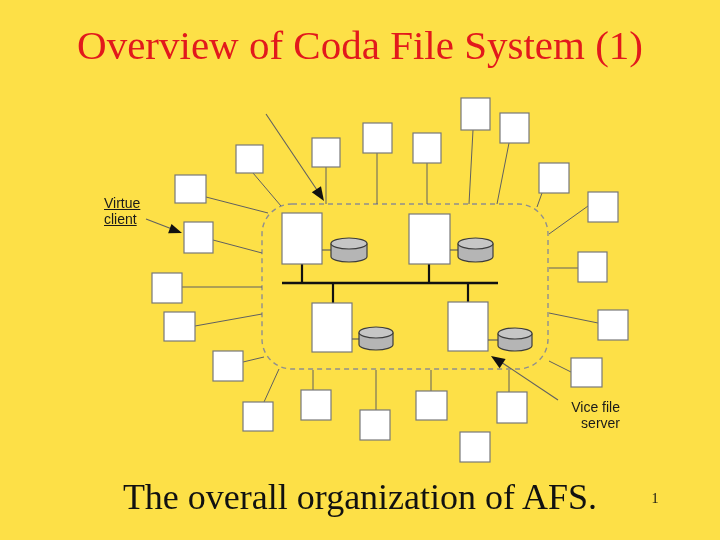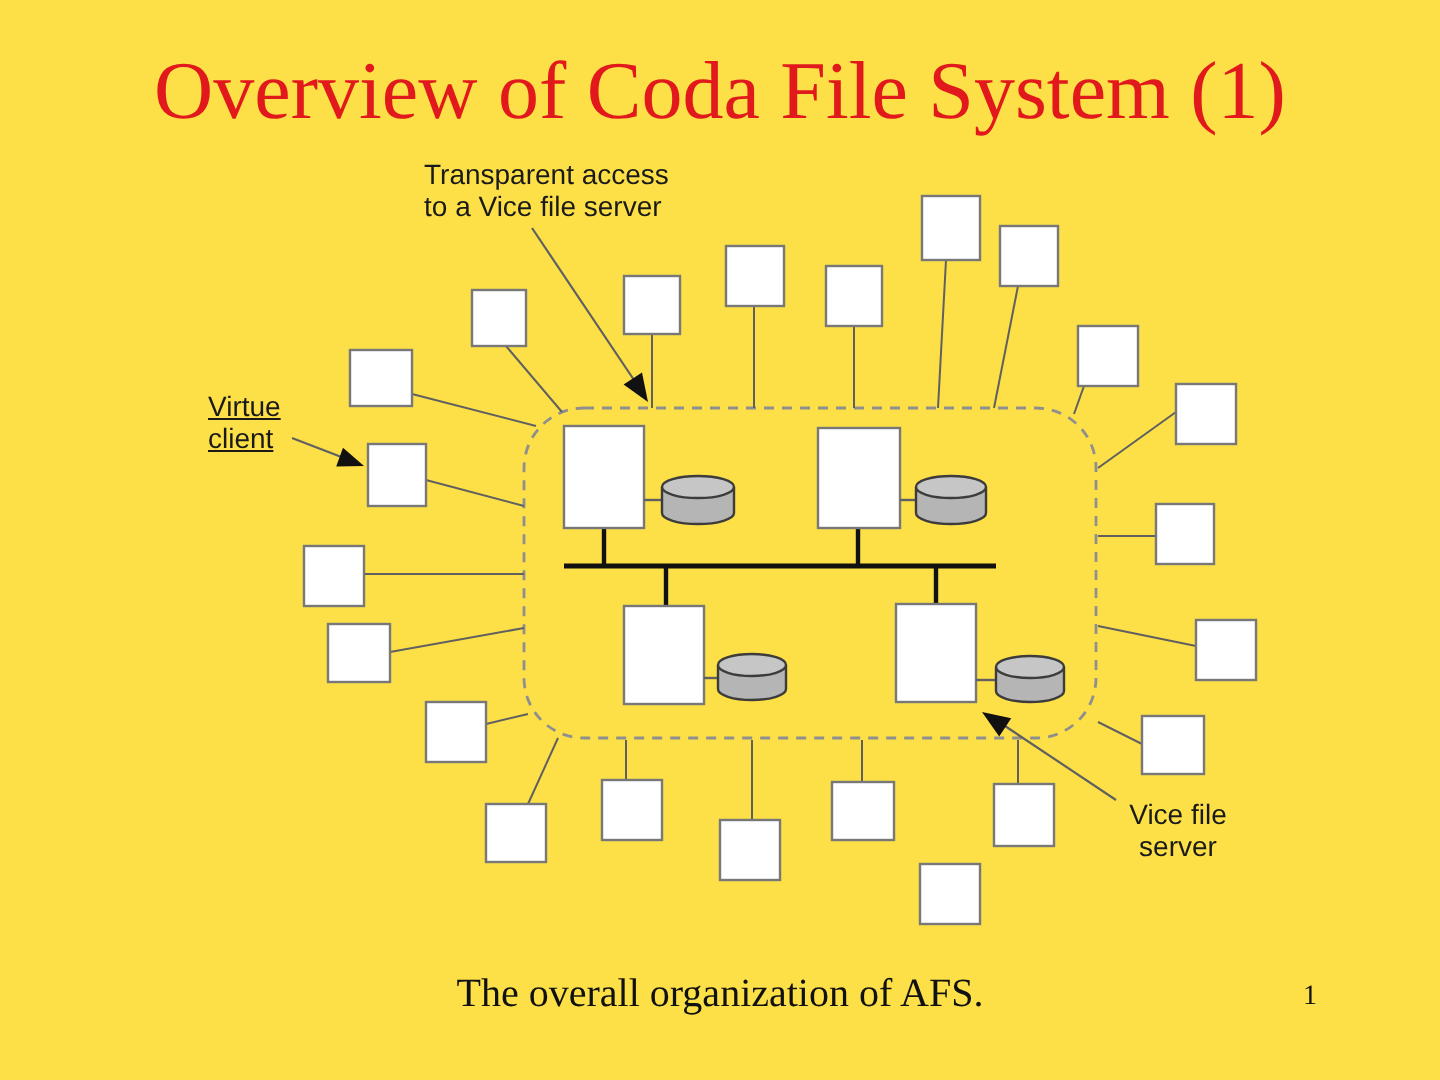--- a/index.html
+++ b/index.html
@@ -5,23 +5,23 @@
   html,body{margin:0;padding:0;background:#fff;}
   .slide{position:relative;width:720px;height:540px;background:#fde047;overflow:hidden;
          font-family:"Liberation Sans",sans-serif;}
   .title{position:absolute;left:0;top:21px;width:720px;margin:0;
          font-family:"Liberation Serif",serif;font-weight:400;
          font-size:41px;line-height:48px;text-align:center;color:#e2191c;}
   .diagram-svg{position:absolute;left:0;top:0;}
   .lbl{position:absolute;font-size:14px;line-height:16px;color:#1a1a1a;white-space:pre-line;}
   .lbl-transparent{left:212px;top:79px;}
   .lbl-virtue{left:104px;top:195px;text-decoration:underline;}
-  .lbl-vice{left:558px;top:399px;width:62px;text-align:center;}
+  .lbl-vice{left:558px;top:399px;width:62px;text-align:right;}
   .caption{position:absolute;left:0;top:480px;width:720px;text-align:center;
-           font-family:"Liberation Serif",serif;font-size:20px;line-height:34px;color:#111;}
+           font-family:"Liberation Serif",serif;font-size:36px;line-height:34px;color:#111;}
   .pagenum{position:absolute;left:640px;top:491px;width:30px;text-align:center;
            font-family:"Liberation Serif",serif;font-size:14px;color:#111;}
 </style>
 </head>
 <body>
 
 <div class="slide">
   <h1 class="title" style="color: rgb(226, 25, 28);">Overview of Coda File System (1)</h1>
 
   <svg class="diagram-svg" id="diagram" width="720" height="540" viewBox="0 0 720 540">
@@ -91,22 +91,20 @@
       <path d="M 498 333.5 V 345.5 A 17 5.5 0 0 0 532 345.5 V 333.5" fill="#b5b5b5" stroke="#3c3c3c" stroke-width="1.2"></path>
       <ellipse cx="515" cy="333.5" rx="17" ry="5.5" fill="#c6c6c6" stroke="#3c3c3c" stroke-width="1.2"></ellipse>
       <line x1="266" y1="114" x2="317" y2="190" stroke="#606060" stroke-width="1.1"></line>
       <polygon points="324,201 311.8,192.2 321,186.2" fill="#111111"></polygon>
       <line x1="146" y1="219" x2="172" y2="229" stroke="#606060" stroke-width="1.1"></line>
       <polygon points="182,233 168.1,233.3 171.5,223.9" fill="#111111"></polygon>
       <line x1="558" y1="400" x2="501" y2="362" stroke="#606060" stroke-width="1.1"></line>
       <polygon points="491,356 505.6,359.1 499.6,368.3" fill="#111111"></polygon>
     </svg>
 
-  <div class="lbl lbl-transparent">Transparent access
-to a Vice file server</div>
   <div class="lbl lbl-virtue">Virtue
 client</div>
   <div class="lbl lbl-vice">Vice file
 server</div>
 
   <div class="caption">The overall organization of AFS.</div>
   <div class="pagenum">1</div>
 </div>
 
 </body></html>

